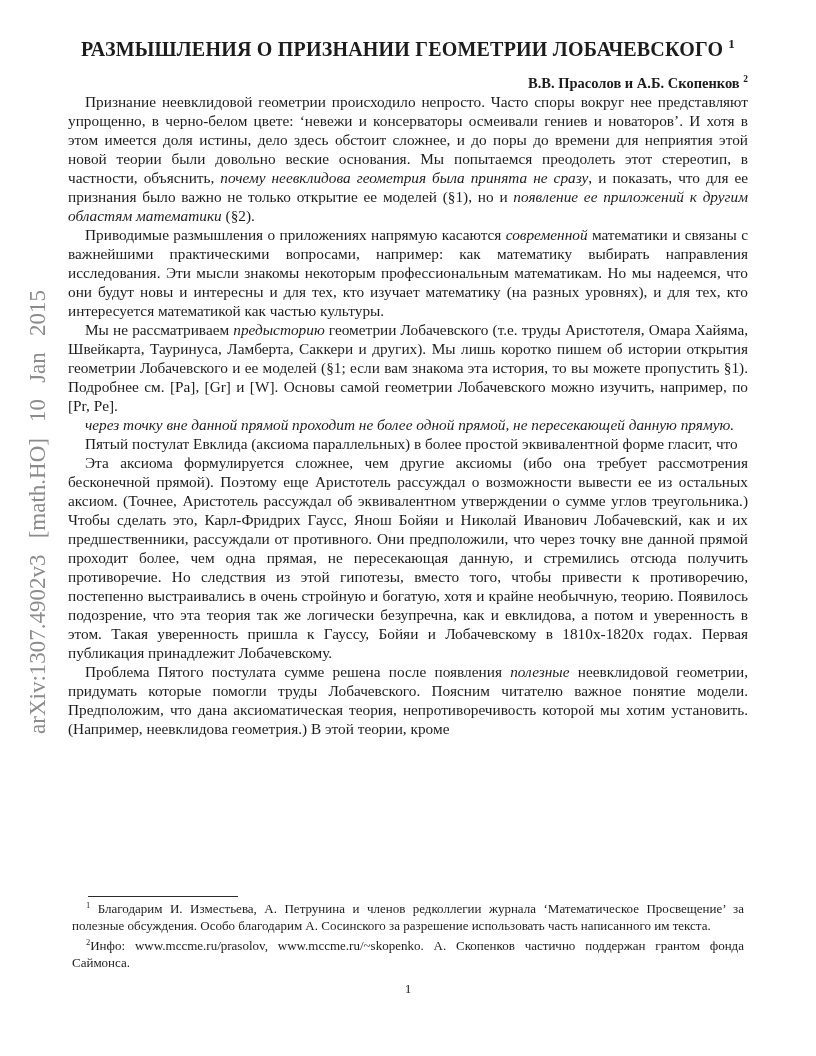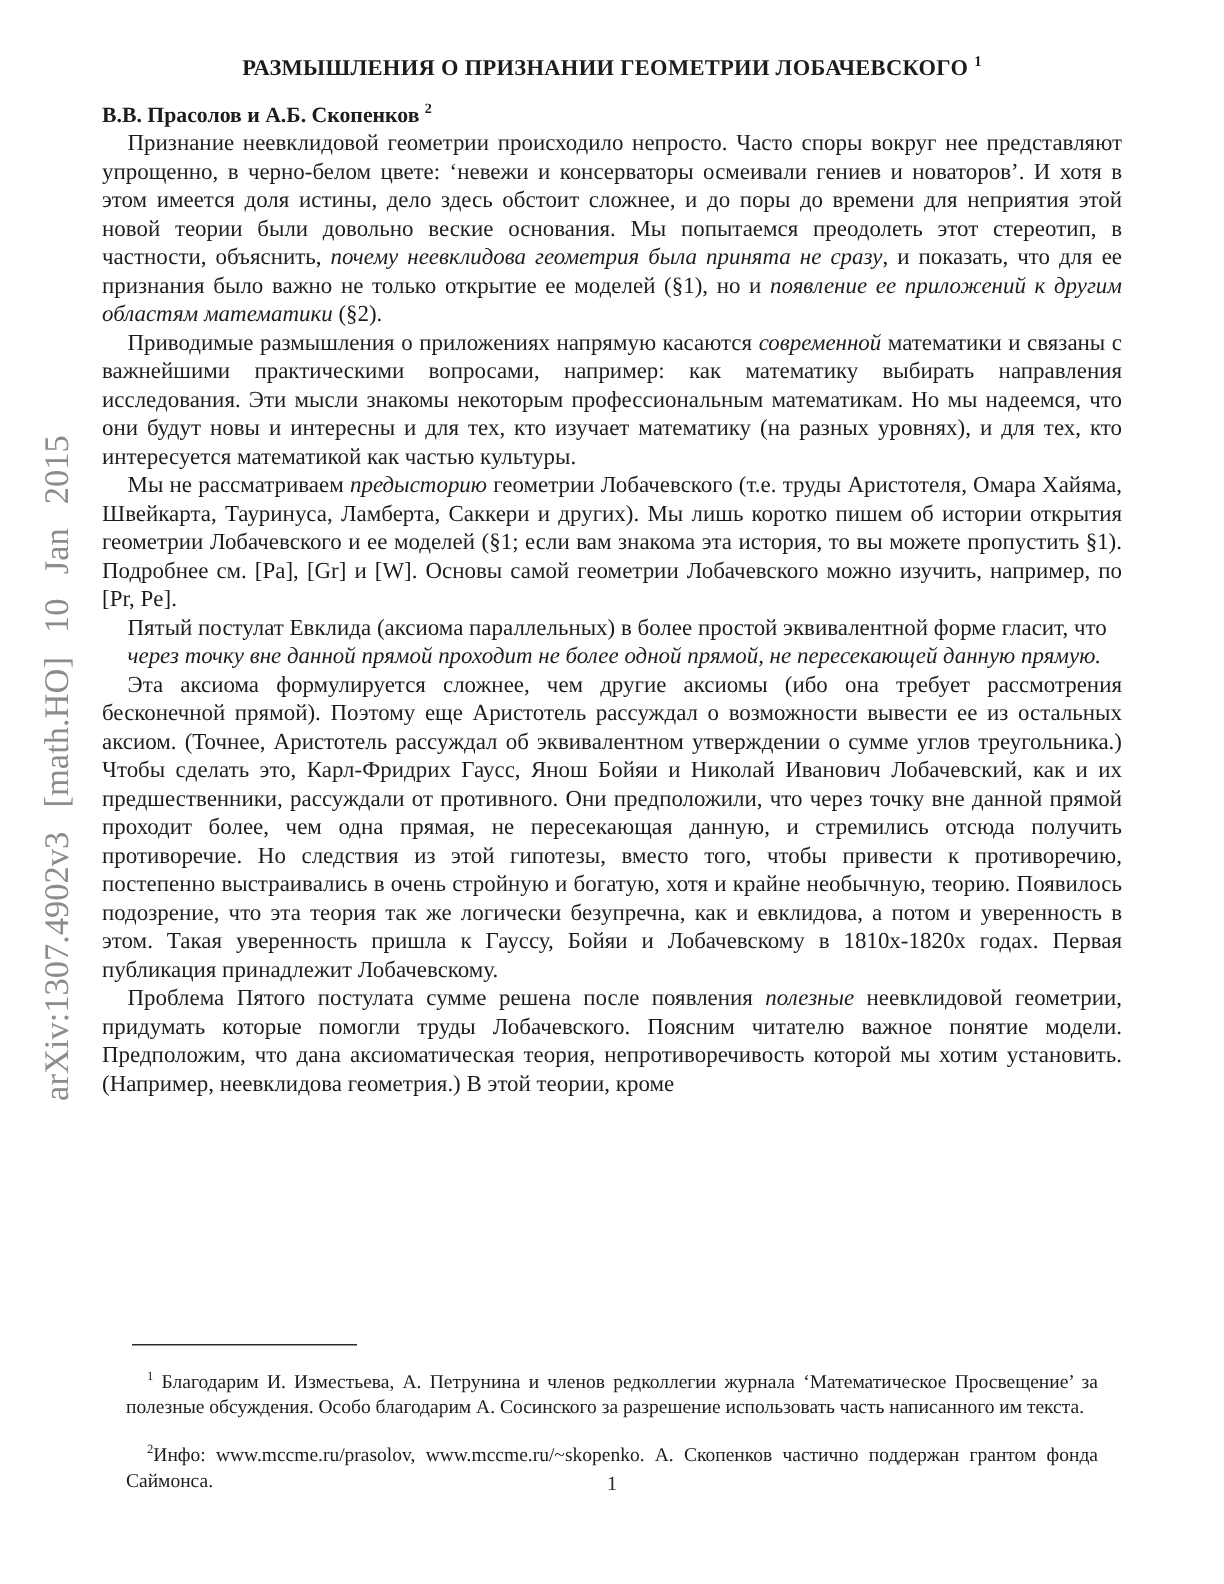--- a/index.html
+++ b/index.html
@@ -31,26 +31,26 @@
   }
   .content {
     position: absolute;
     left: 68px; top: 30px;
     width: 680px; height: 862px;
     overflow: hidden;
   }
   .title {
     text-align: center;
     font-weight: bold;
-    font-size: 15px;
+    font-size: 20px;
     margin: 8px 0 0 0;
     letter-spacing: 0.2px;
   }
   .authors {
-    text-align: left;
+    text-align: right;
     font-weight: bold;
     font-size: 14.5px;
     margin: 14px 0 0 0;
   }
   sup { font-size: 0.65em; line-height: 0; }
   .bodytext { font-size: 15.3px; line-height: 19px; }
   .para {
     margin: 0;
     text-indent: 17px;
     text-align: justify;
@@ -68,21 +68,21 @@
     position: absolute;
     left: 68px; top: 896px;
     width: 680px;
   }
   .footnote-rule {
     width: 150px; height: 0;
     border-top: 1.4px solid #2a2a2a;
     margin: 0 0 4px 20px;
   }
   .footnote {
-    margin: 16px;
+    margin: 4px;
     font-size: 13px;
     line-height: 16.5px;
     text-align: justify;
     text-indent: 14px;
     hyphens: auto;
   }
   .page-number {
     position: absolute;
     left: 0; top: 981px;
     width: 816px;
@@ -107,22 +107,22 @@
     <div class="bodytext">
 
       <div>
           <p class="para"><span>Признание неевклидовой геометрии происходило непросто. Часто споры вокруг нее представляют упрощенно, в черно-белом цвете: ‘невежи и консерваторы осмеивали гениев и новаторов’. И хотя в этом имеется доля истины, дело здесь обстоит сложнее, и до поры до времени для неприятия этой новой теории были довольно веские основания. Мы попытаемся преодолеть этот стереотип, в частности, объяснить, </span><em>почему неевклидова геометрия была принята не сразу</em><span>, и показать, что для ее признания было важно не только открытие ее моделей (§1), но и </span><em>появление ее приложений к другим областям математики</em><span> (§2).</span></p>
           <p class="para"><span>Приводимые размышления о приложениях напрямую касаются </span><em>современной</em><span> математики и связаны с важнейшими практическими вопросами, например: как математику выбирать направления исследования. Эти мысли знакомы некоторым профессиональным математикам. Но мы надеемся, что они будут новы и интересны и для тех, кто изучает математику (на разных уровнях), и для тех, кто интересуется математикой как частью культуры.</span></p>
           <p class="para"><span>Мы не рассматриваем </span><em>предысторию</em><span> геометрии Лобачевского (т.е. труды Аристотеля, Омара Хайяма, Швейкарта, Тауринуса, Ламберта, Саккери и других). Мы лишь коротко пишем об истории открытия геометрии Лобачевского и ее моделей (§1; если вам знакома эта история, то вы можете пропустить §1). Подробнее см. [Pa], [Gr] и [W]. Основы самой геометрии Лобачевского можно изучить, например, по [Pr, Pe].</span></p>
         </div>
 
 
       <div>
+          <p class="para em"><em>через точку вне данной прямой проходит не более одной прямой, не пересекающей данную прямую.</em></p>
           <p class="para"><span>Пятый постулат Евклида (аксиома параллельных) в более простой эквивалентной форме гласит, что</span></p>
-          <p class="para em"><em>через точку вне данной прямой проходит не более одной прямой, не пересекающей данную прямую.</em></p>
           <p class="para"><span>Эта аксиома формулируется сложнее, чем другие аксиомы (ибо она требует рассмотрения бесконечной прямой). Поэтому еще Аристотель рассуждал о возможности вывести ее из остальных аксиом. (Точнее, Аристотель рассуждал об эквивалентном утверждении о сумме углов треугольника.) Чтобы сделать это, Карл-Фридрих Гаусс, Янош Бойяи и Николай Иванович Лобачевский, как и их предшественники, рассуждали от противного. Они предположили, что через точку вне данной прямой проходит более, чем одна прямая, не пересекающая данную, и стремились отсюда получить противоречие. Но следствия из этой гипотезы, вместо того, чтобы привести к противоречию, постепенно выстраивались в очень стройную и богатую, хотя и крайне необычную, теорию. Появилось подозрение, что эта теория так же логически безупречна, как и евклидова, а потом и уверенность в этом. Такая уверенность пришла к Гауссу, Бойяи и Лобачевскому в 1810х-1820х годах. Первая публикация принадлежит Лобачевскому.</span></p>
           <p class="para"><span>Проблема Пятого постулата сумме решена после появления </span><em>полезные</em><span> неевклидовой геометрии, придумать которые помогли труды Лобачевского. Поясним читателю важное понятие модели. Предположим, что дана аксиоматическая теория, непротиворечивость которой мы хотим установить. (Например, неевклидова геометрия.) В этой теории, кроме</span></p>
         </div>
 
     </div>
   </div>
 
   <div class="footnote-block">
     <div class="footnote-rule"></div>
     <div>

